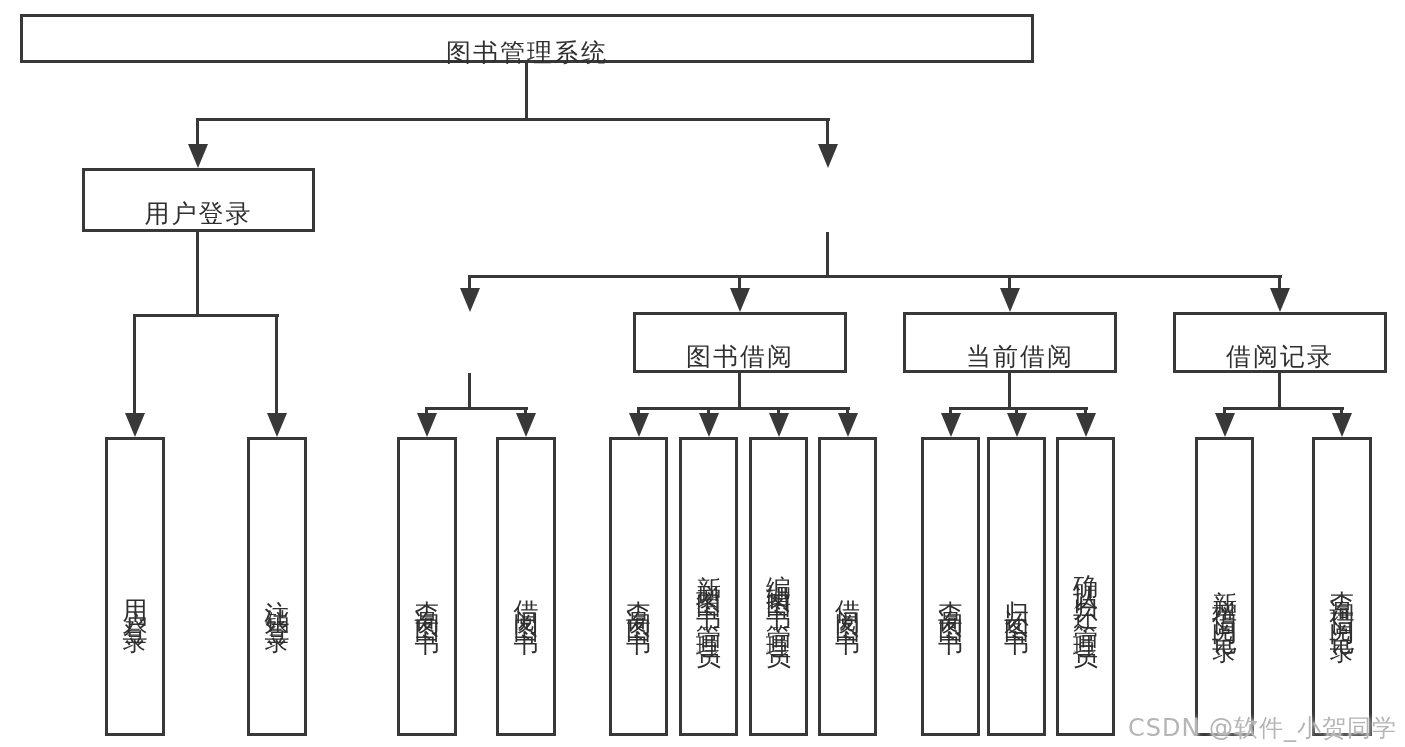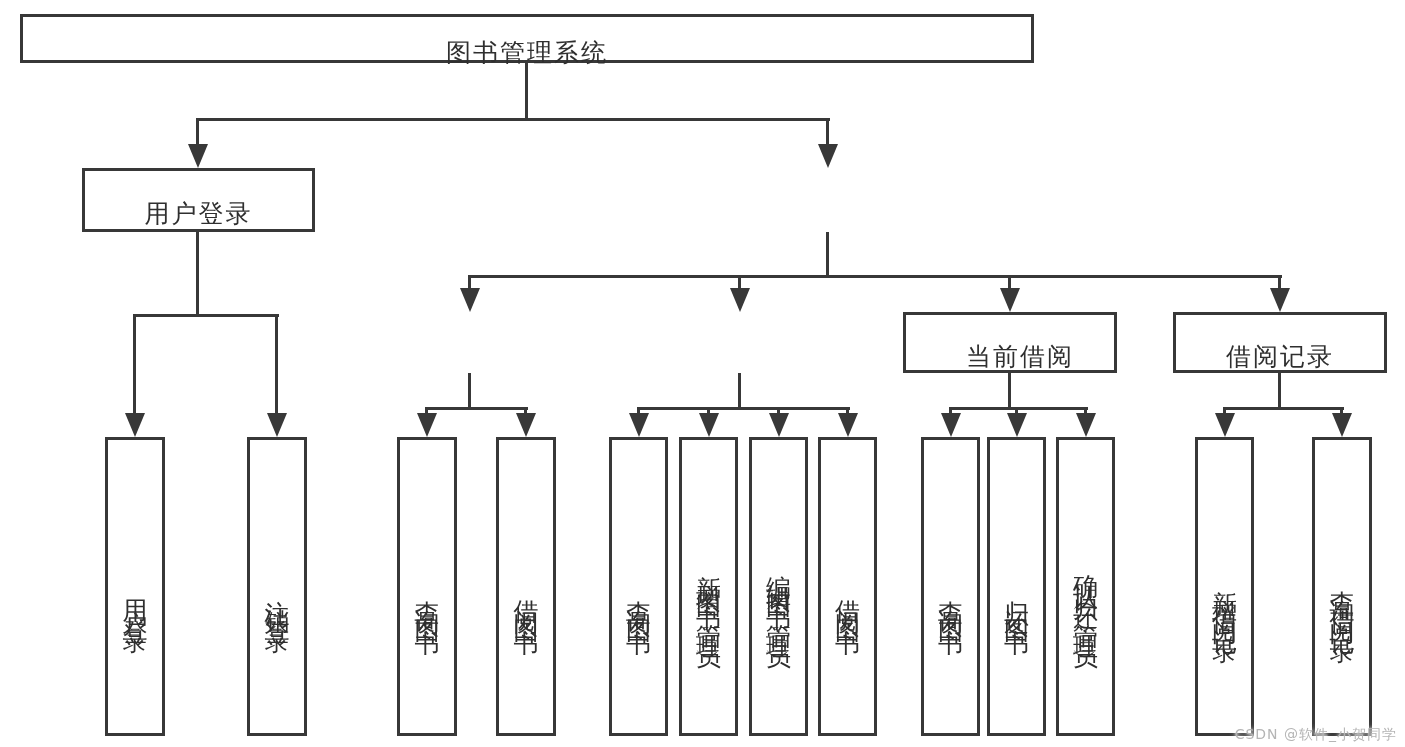--- a/index.html
+++ b/index.html
@@ -47,21 +47,21 @@
     height: 0;
     border-left: 10px solid transparent;
     border-right: 10px solid transparent;
     border-top: 24px solid var(--line);
     z-index: 1;
   }
   .watermark {
     position: absolute;
     right: 8px;
     bottom: 3px;
-    font-size: 14px;
+    font-size: 24px;
     letter-spacing: 1px;
     color: var(--wm);
     text-shadow: 0 0 3px #ffffff, 0 0 6px #ffffff;
     z-index: 3;
   }
 </style>
 </head>
 <body>
 
 <div class="canvas" id="canvas" style="--line: #383838; --text: #2f2f2f; --wm: #b5b5b5; background: rgb(255, 255, 255);">
@@ -119,20 +119,23 @@
       <div class="line" style="left: 1340px; top: 407px; width: 3px; height: 18px;"></div>
       <div class="arrowhead" style="left: 1332px; top: 413px;"></div>
     </div>
   <div class="layer" id="nodes-layer">
       <div class="node" style="left: 20px; top: 14px; width: 1014px; height: 49px;">
         <span>图书管理系统</span>
       </div>
       <div class="node" style="left: 82px; top: 168px; width: 233px; height: 64px;">
         <span>用户登录</span>
       </div>
+      <div class="node" style="left: 633px; top: 312px; width: 214px; height: 61px;">
+        <span>图书借阅</span>
+      </div>
       <div class="node" style="left: 903px; top: 312px; width: 214px; height: 61px; padding-left: 20px;">
         <span>当前借阅</span>
       </div>
       <div class="node" style="left: 1173px; top: 312px; width: 214px; height: 61px;">
         <span>借阅记录</span>
       </div>
       <div class="node v" style="left: 105px; top: 437px; width: 60px; height: 299px;">
         <span>用户登录</span>
       </div>
       <div class="node v" style="left: 247px; top: 437px; width: 60px; height: 299px;">

